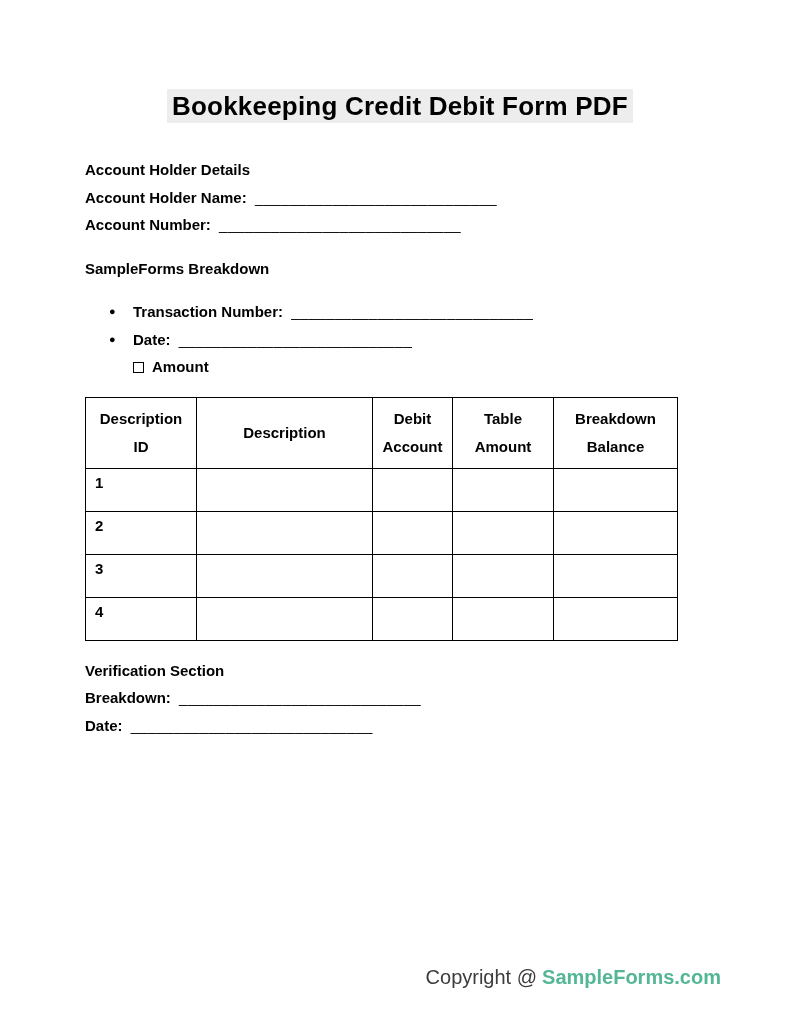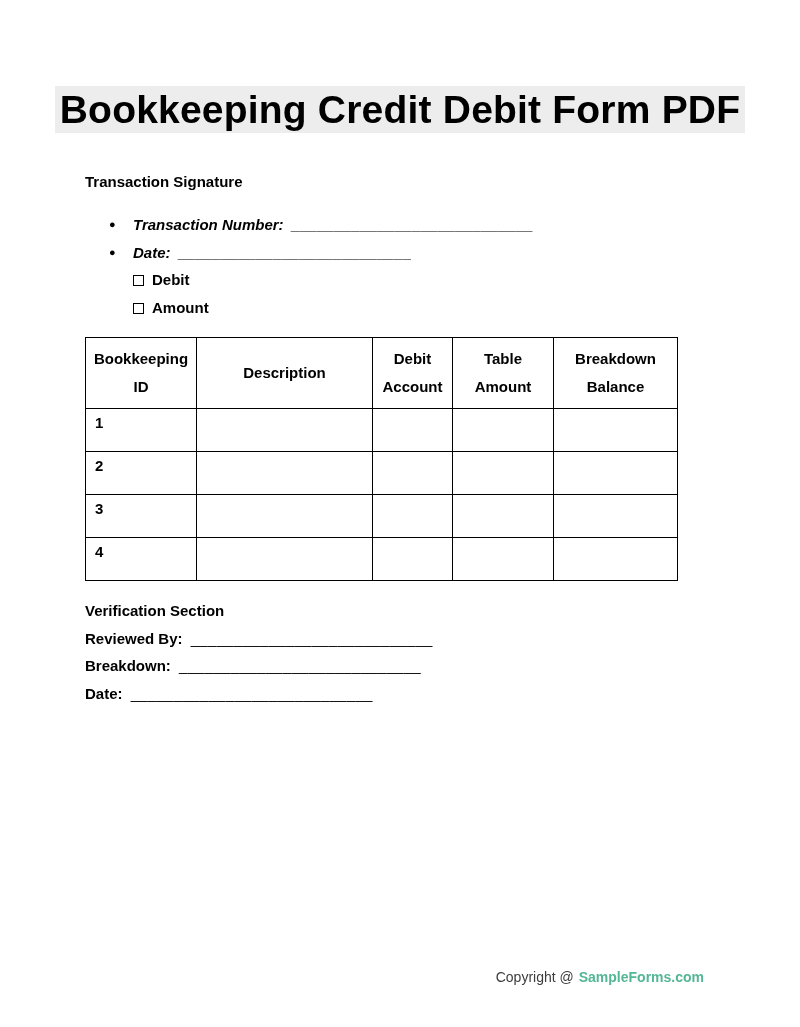--- a/index.html
+++ b/index.html
@@ -12,40 +12,40 @@
     background: #ffffff;
     color: #000000;
     font-family: "Liberation Sans", sans-serif;
     overflow: hidden;
   }
 
   
   .title-row { text-align: center; padding-top: 86px; }
   .title {
     display: inline;
-    font-size: 39px;
+    font-size: 26px;
     font-weight: 700;
     line-height: 1.25;
     background: #ededed;
     padding: 2px 5px;
     letter-spacing: 0.2px;
   }
 
   
   .body { margin: 33px 85px 0 85px; font-size: 15px; }
   .section { margin-top: 16px; }
   .section:first-child { margin-top: 0; }
   .heading { font-weight: 700; line-height: 27.5px; }
   .field-line { line-height: 27.5px; }
   .label { font-weight: 700; }
   .blank { font-weight: 400; margin-left: 4px; letter-spacing: 0.3px; white-space: nowrap; }
 
   
   .bullets { list-style: none; margin-top: 16px; }
-  .bullet-item { position: relative; padding-left: 48px; line-height: 27.5px; font-style: italic; }
+  .bullet-item { position: relative; padding-left: 48px; line-height: 27.5px; }
   .bullet-item::before {
     content: "\25CF";
     position: absolute;
     left: 24px;
     top: 0;
     font-size: 11px;
     line-height: 27.5px;
   }
   .checkbox-item { padding-left: 48px; line-height: 27.5px; }
   .checkbox {
@@ -83,73 +83,81 @@
   .tx-table td {
     height: 43px;
     vertical-align: top;
     text-align: left;
     padding: 5px 9px;
   }
 
   
   .footer {
     position: absolute;
-    right: 96px;
+    right: 79px;
     bottom: 40px;
-    font-size: 14px;
+    font-size: 20px;
     line-height: 20px;
     white-space: nowrap;
   }
   .copyright { color: #3c3c3c; font-weight: 400; margin-right: 5px; }
   .brand { font-weight: 700; text-decoration: none; cursor: pointer; }
 </style>
 </head>
 <body>
 
 <div class="page">
 
   <h1 class="title-row">
     <span class="title">Bookkeeping Credit Debit Form PDF</span>
   </h1>
 
   <div class="body">
 
-
-    <section class="section">
-      <p class="heading">Transaction Signature</p>
+    <section class="section">
+      <p class="heading">Account Holder Details</p>
+      <p class="field-line">
+        <span class="label">Account Holder Name:</span>
+        <span class="blank">____________________________</span>
+      </p>
+      <p class="field-line">
+        <span class="label">Account Number:</span>
+        <span class="blank">____________________________</span>
+      </p>
+    </section>
+
+    <section class="section">
+      <p class="heading">SampleForms Breakdown</p>
       <ul class="bullets">
         <li class="bullet-item">
           <span class="label">Transaction Number:</span>
           <span class="blank">____________________________</span>
         </li>
         <li class="bullet-item">
           <span class="label">Date:</span>
           <span class="blank">___________________________</span>
         </li>
         <li class="checkbox-item">
-          <span class="checkbox"></span><span class="label">Debit</span>
-        </li>
-        <li class="checkbox-item">
           <span class="checkbox"></span><span class="label">Amount</span>
         </li>
       </ul>
     </section>
 
     <section class="section">
       <table class="tx-table">
         <colgroup>
             <col class="c1">
             <col class="c2">
             <col class="c3">
             <col class="c4">
             <col class="c5">
           </colgroup>
         <thead>
           <tr>
-            <th>Bookkeeping ID</th>
+            <th>Description ID</th>
             <th>Description</th>
             <th>Debit Account</th>
             <th>Table Amount</th>
             <th>Breakdown Balance</th>
           </tr>
         </thead>
         <tbody>
           <tr>
             <td>1</td>
             <td></td>
@@ -178,24 +186,20 @@
             <td></td>
             <td></td>
           </tr>
         </tbody>
       </table>
     </section>
 
     <section class="section">
       <p class="heading">Verification Section</p>
       <p class="field-line">
-        <span class="label">Reviewed By:</span>
-        <span class="blank">____________________________</span>
-      </p>
-      <p class="field-line">
         <span class="label">Breakdown:</span>
         <span class="blank">____________________________</span>
       </p>
       <p class="field-line">
         <span class="label">Date:</span>
         <span class="blank">____________________________</span>
       </p>
     </section>
 
   </div>

